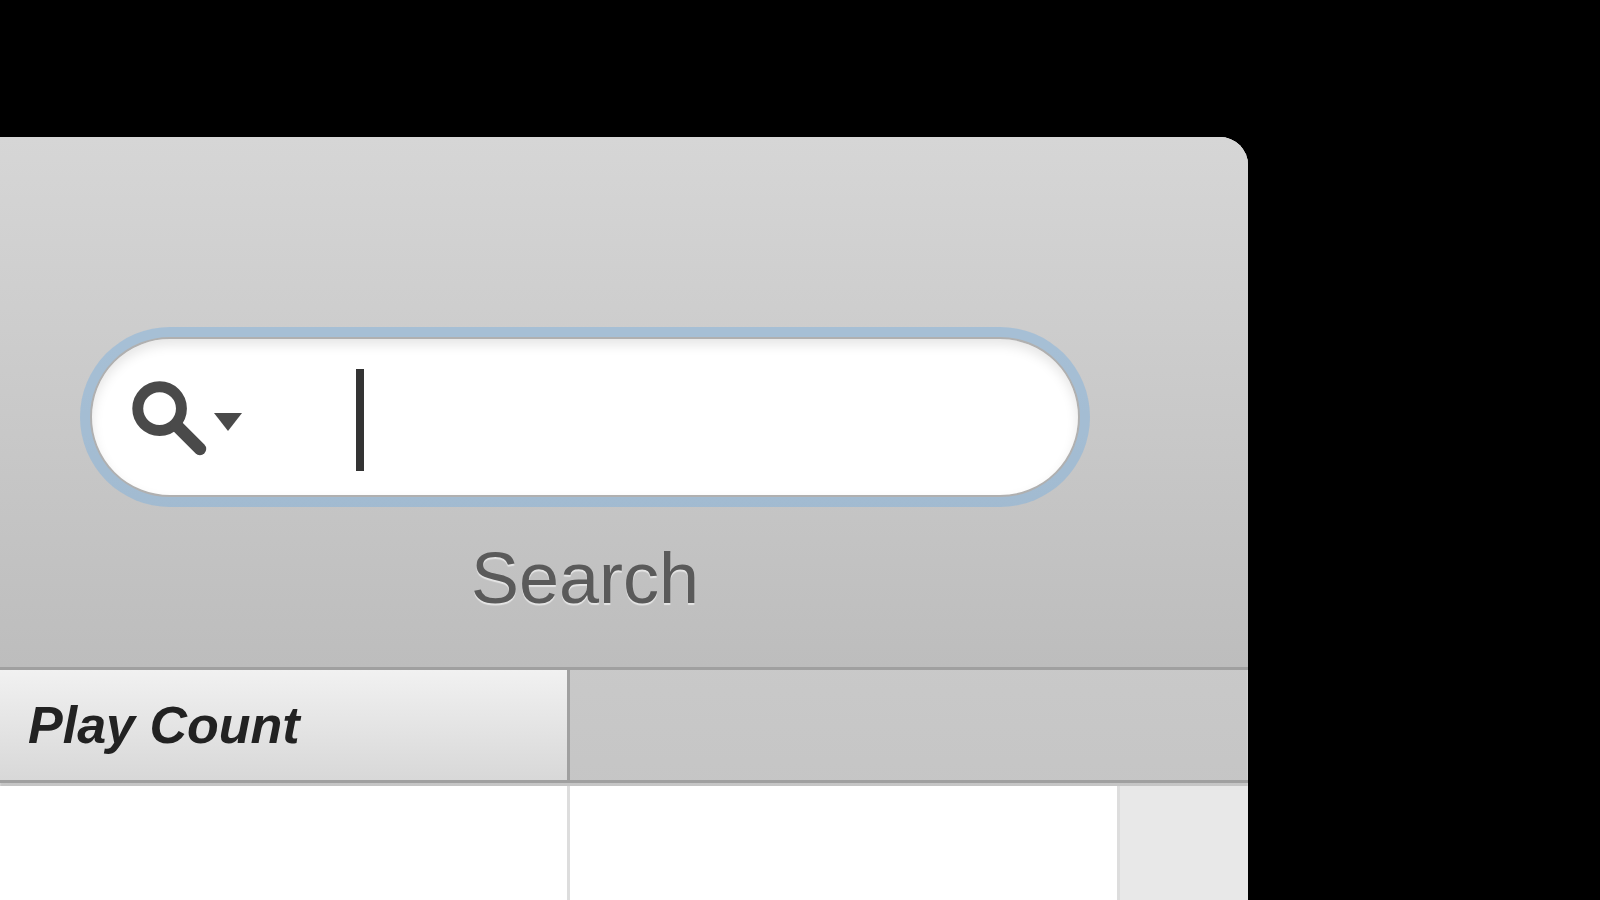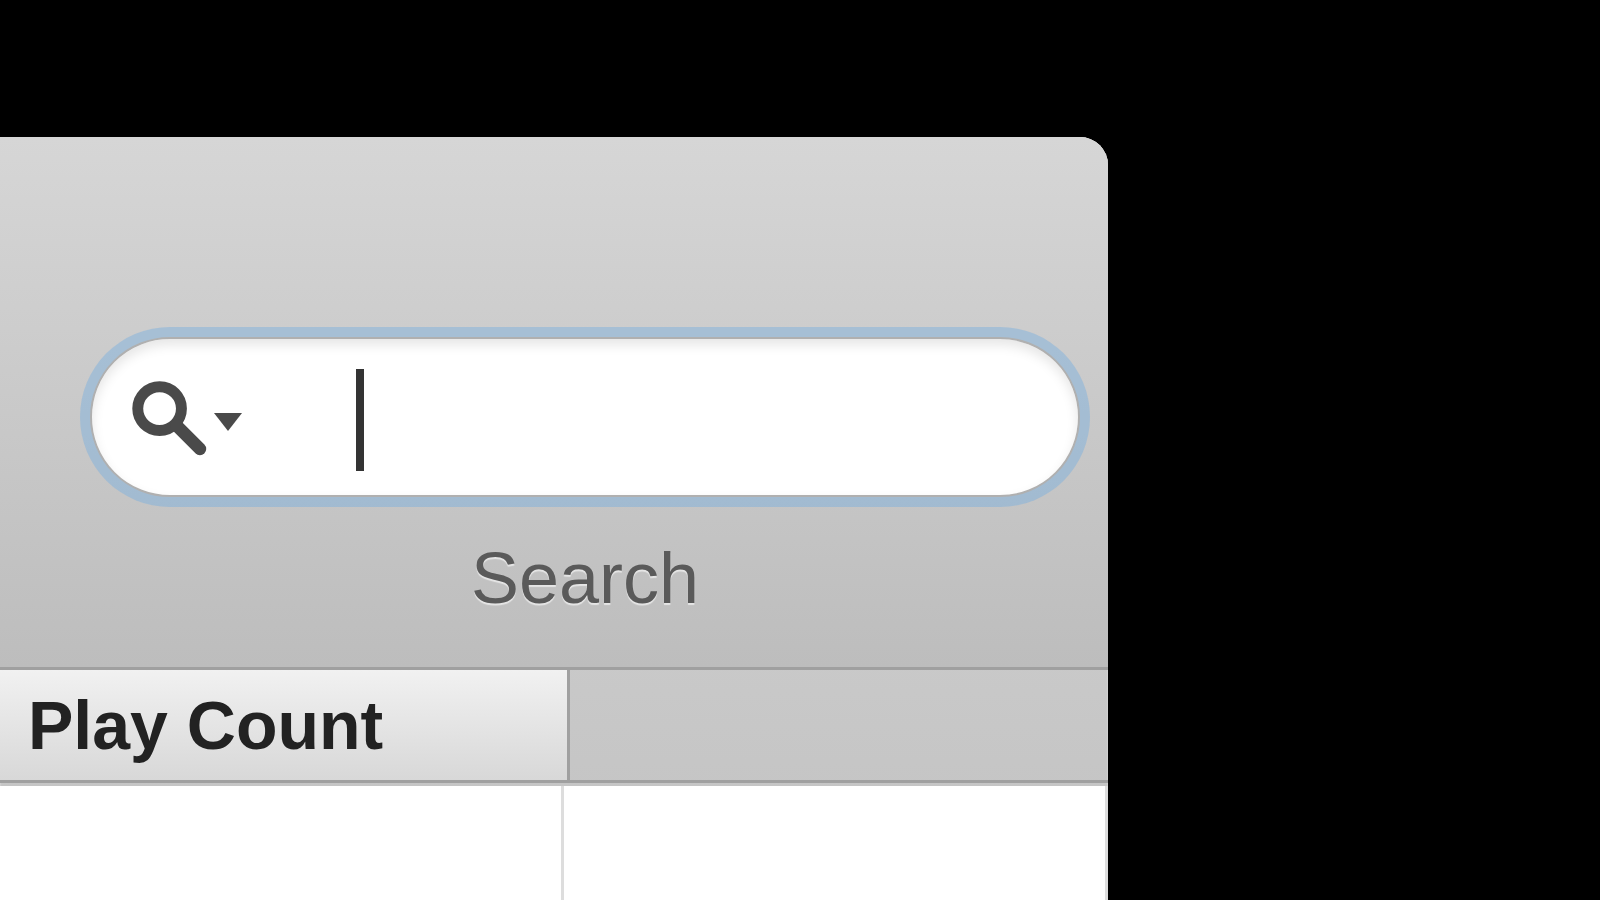--- a/index.html
+++ b/index.html
@@ -13,21 +13,21 @@
       height: 900px;
       background: #000;
       overflow: hidden;
       font-family: "Lucida Grande", "Helvetica Neue", Arial, sans-serif;
     }
     
     .window {
       position: absolute;
       top: 137px;
       left: 0;
-      width: 1108px;
+      width: 1248px;
       height: 763px;
       background: linear-gradient(to bottom, #d8d8d8 0%, #c2c2c2 100%);
       border-top-right-radius: 28px;
       box-shadow: inset 0 2px 2px rgba(255,255,255,0.6), 0 0 8px rgba(0,0,0,0.3);
     }
     
     .toolbar {
       position: relative;
       width: 100%;
       height: 530px;
@@ -113,25 +113,26 @@
       display: flex;
       border-top: 3px solid #a0a0a0;
       border-bottom: 3px solid #a0a0a0;
     }
     
     .col-header {
       background: linear-gradient(to bottom, #f1f1f1 0%, #d8d8d8 100%);
       display: flex;
       align-items: center;
       padding: 0 28px;
-      font-size: 68px;
+      font-size: 52px;
       font-weight: bold;
       color: #222;
       border-right: 3px solid #a0a0a0;
       white-space: nowrap;
+      font-style: italic;
     }
     
     .col-play-count {
       width: 570px;
     }
     
     .col-last-played {
       flex: 1;
     }
     

